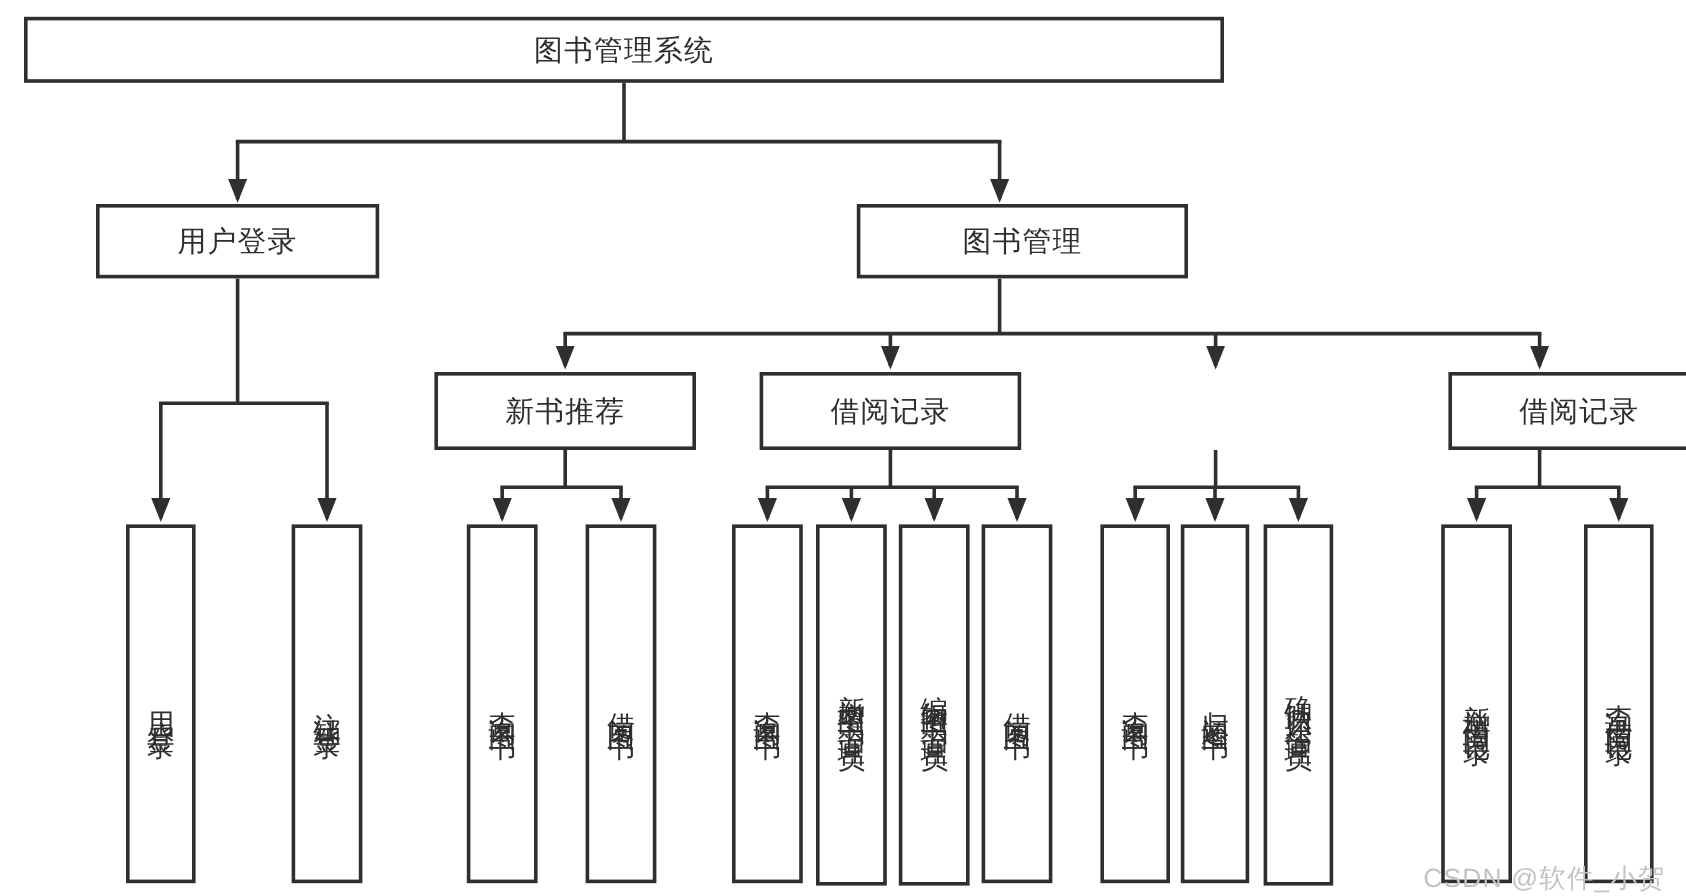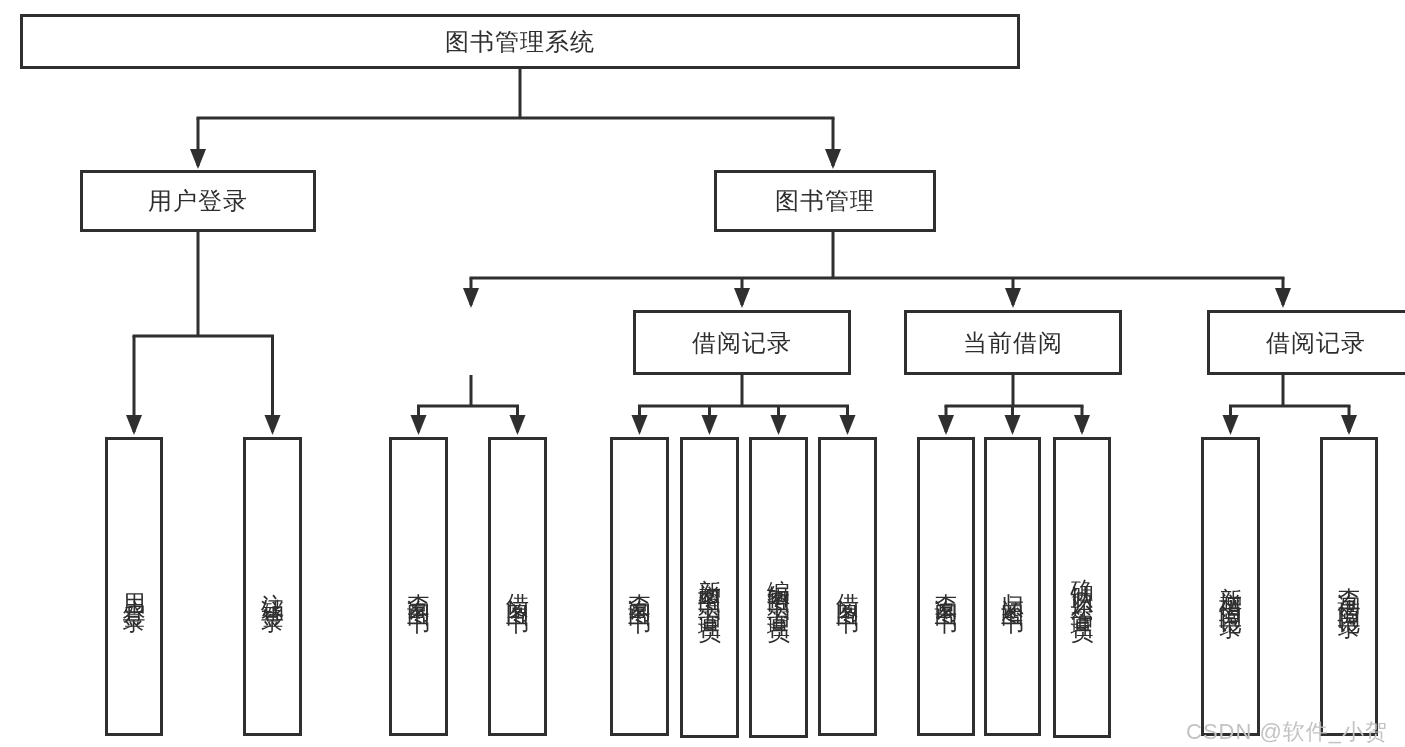--- a/index.html
+++ b/index.html
@@ -92,24 +92,24 @@
         <path d="M1229 406 H1350.5"></path>
         <path d="M1230.5 406 V432" marker-end="url(#ah)"></path>
         <path d="M1349 406 V432" marker-end="url(#ah)"></path>
       </g>
     </g>
   </svg>
 
   <div class="box h" style="left:20px;top:14px;width:1000px;height:55px;">图书管理系统</div>
 
   <div class="box h" style="left:80px;top:170px;width:236px;height:62px;">用户登录</div>
-  <div class="box h" style="left:714px;top:170px;width:222px;height:62px;">图书管理</div>
+  <div class="box h" style="left:714px;top:170px;width:276px;height:62px;">图书管理</div>
 
+  <div class="box h" style="left:362px;top:310px;width:218px;height:65px;">新书推荐</div>
   <div class="box h" style="left:633px;top:310px;width:218px;height:65px;">借阅记录</div>
-  <div class="box h" style="left:904px;top:310px;width:218px;height:65px;">当前借阅</div>
   <div class="box h" style="left:1174px;top:310px;width:218px;height:65px;margin-left:33px;">借阅记录</div>
 
   <div class="box v" style="left:105px;top:437px;width:58px;height:299px;">用户登录</div>
   <div class="box v" style="left:243px;top:437px;width:59px;height:299px;">注销登录</div>
 
   <div class="box v" style="left:389px;top:437px;width:59px;height:299px;">查询图书</div>
   <div class="box v" style="left:488px;top:437px;width:59px;height:299px;">借阅图书</div>
 
   <div class="box v" style="left:610px;top:437px;width:59px;height:299px;">查询图书</div>
   <div class="box v" style="left:680px;top:437px;width:59px;height:301px;">新增图书（管理员）</div>

